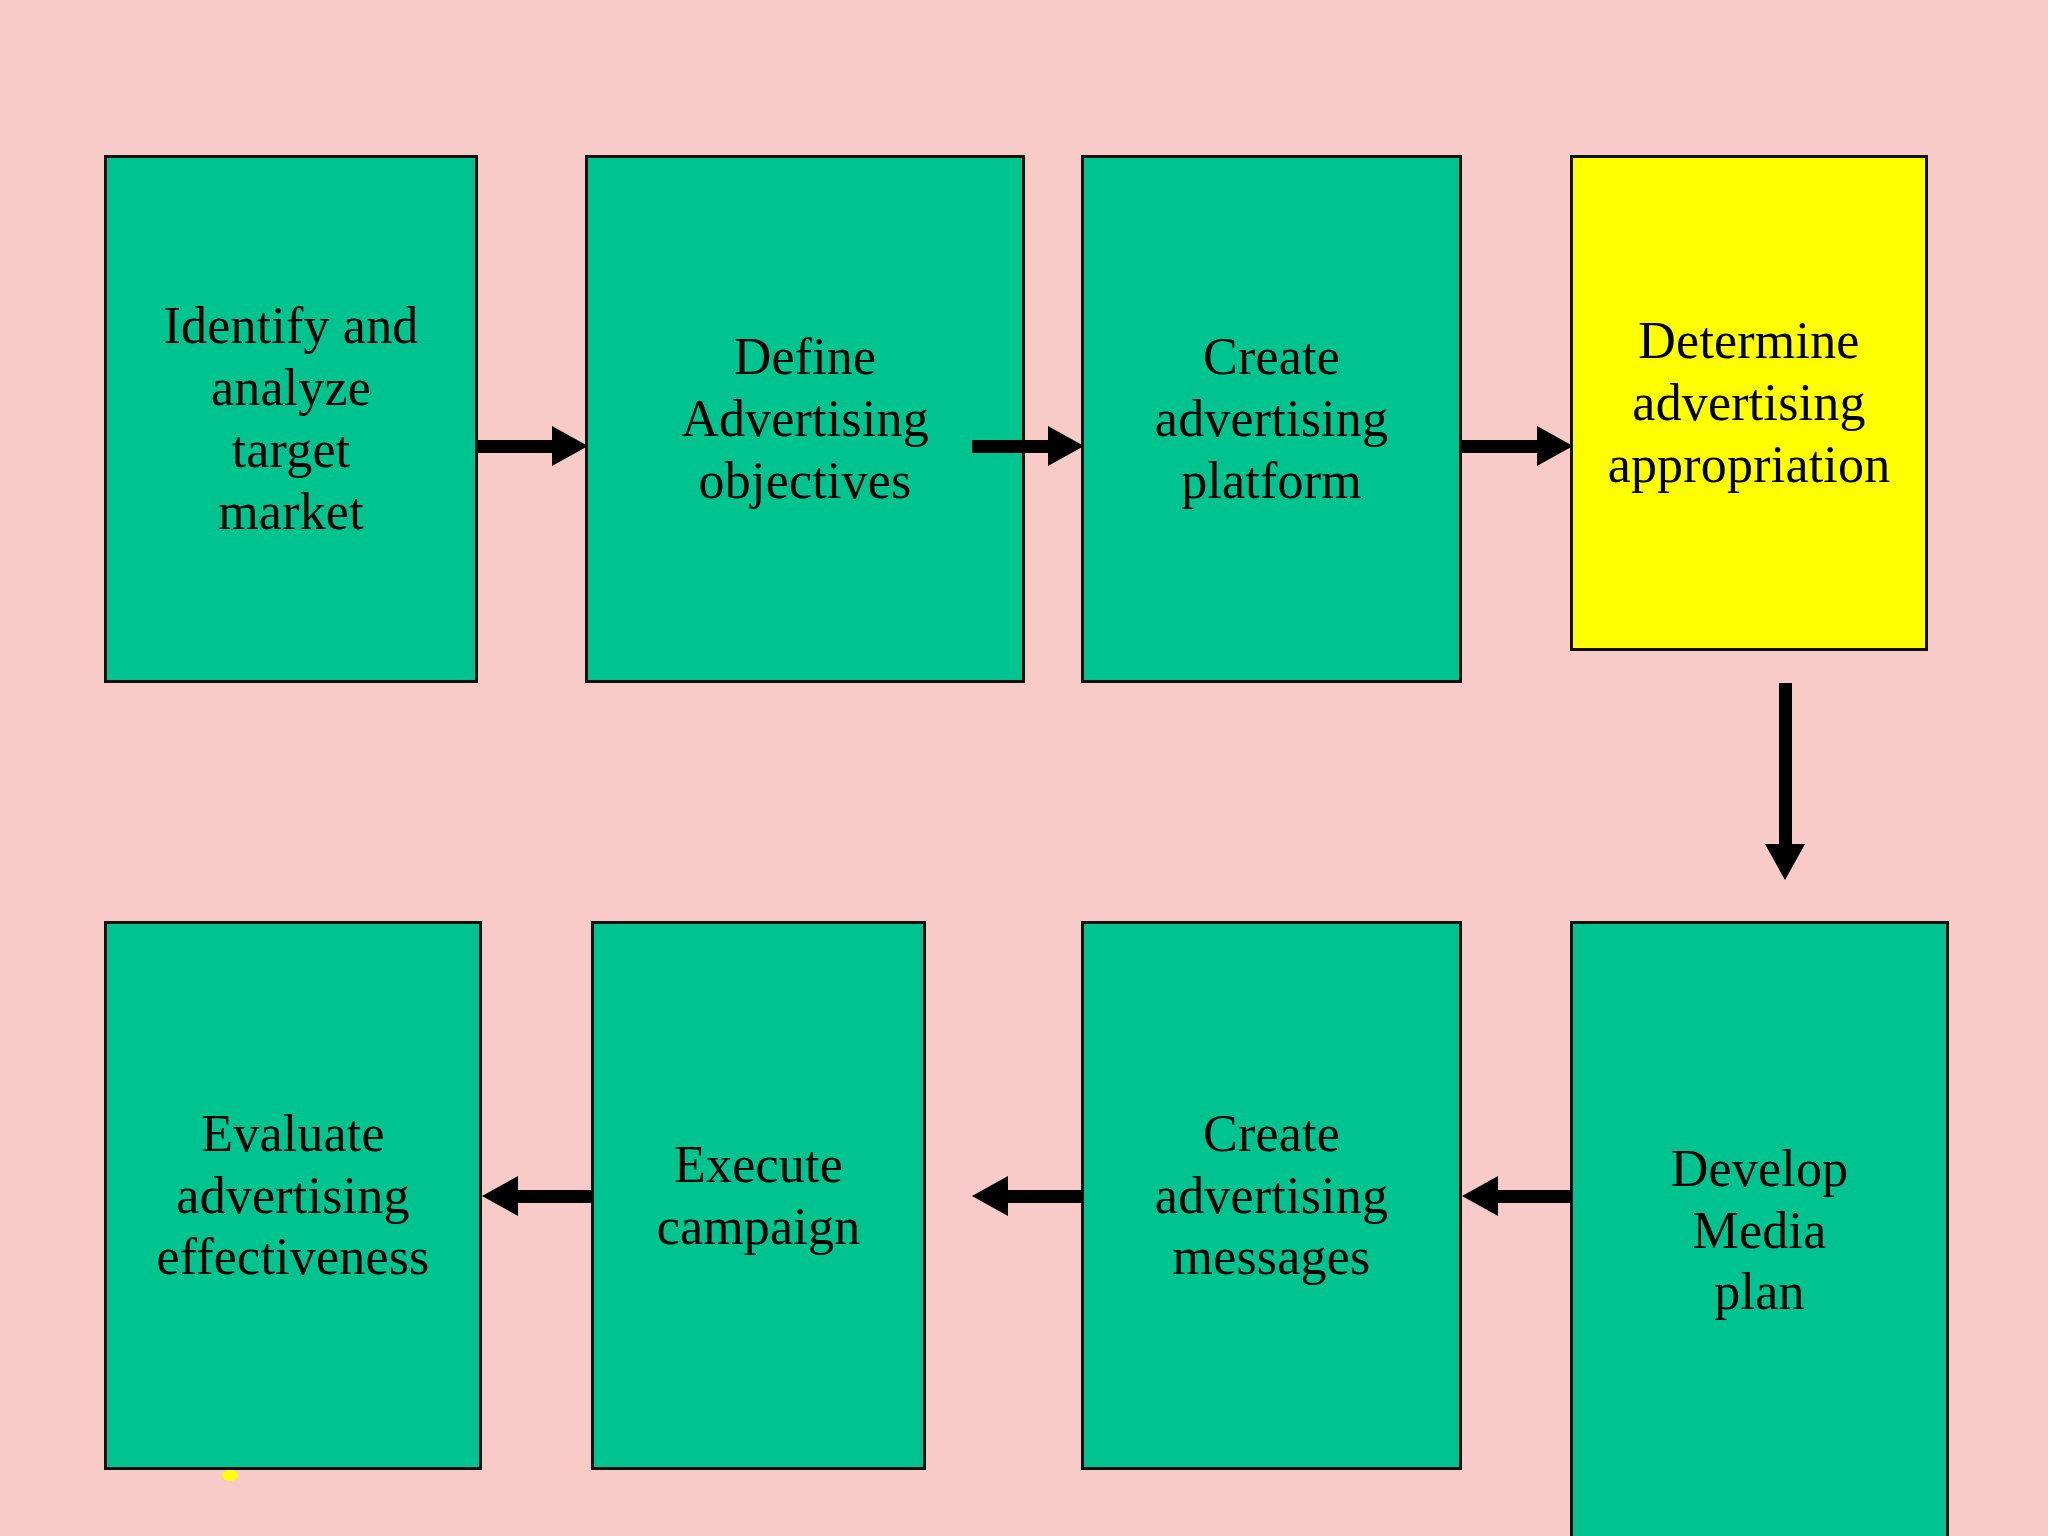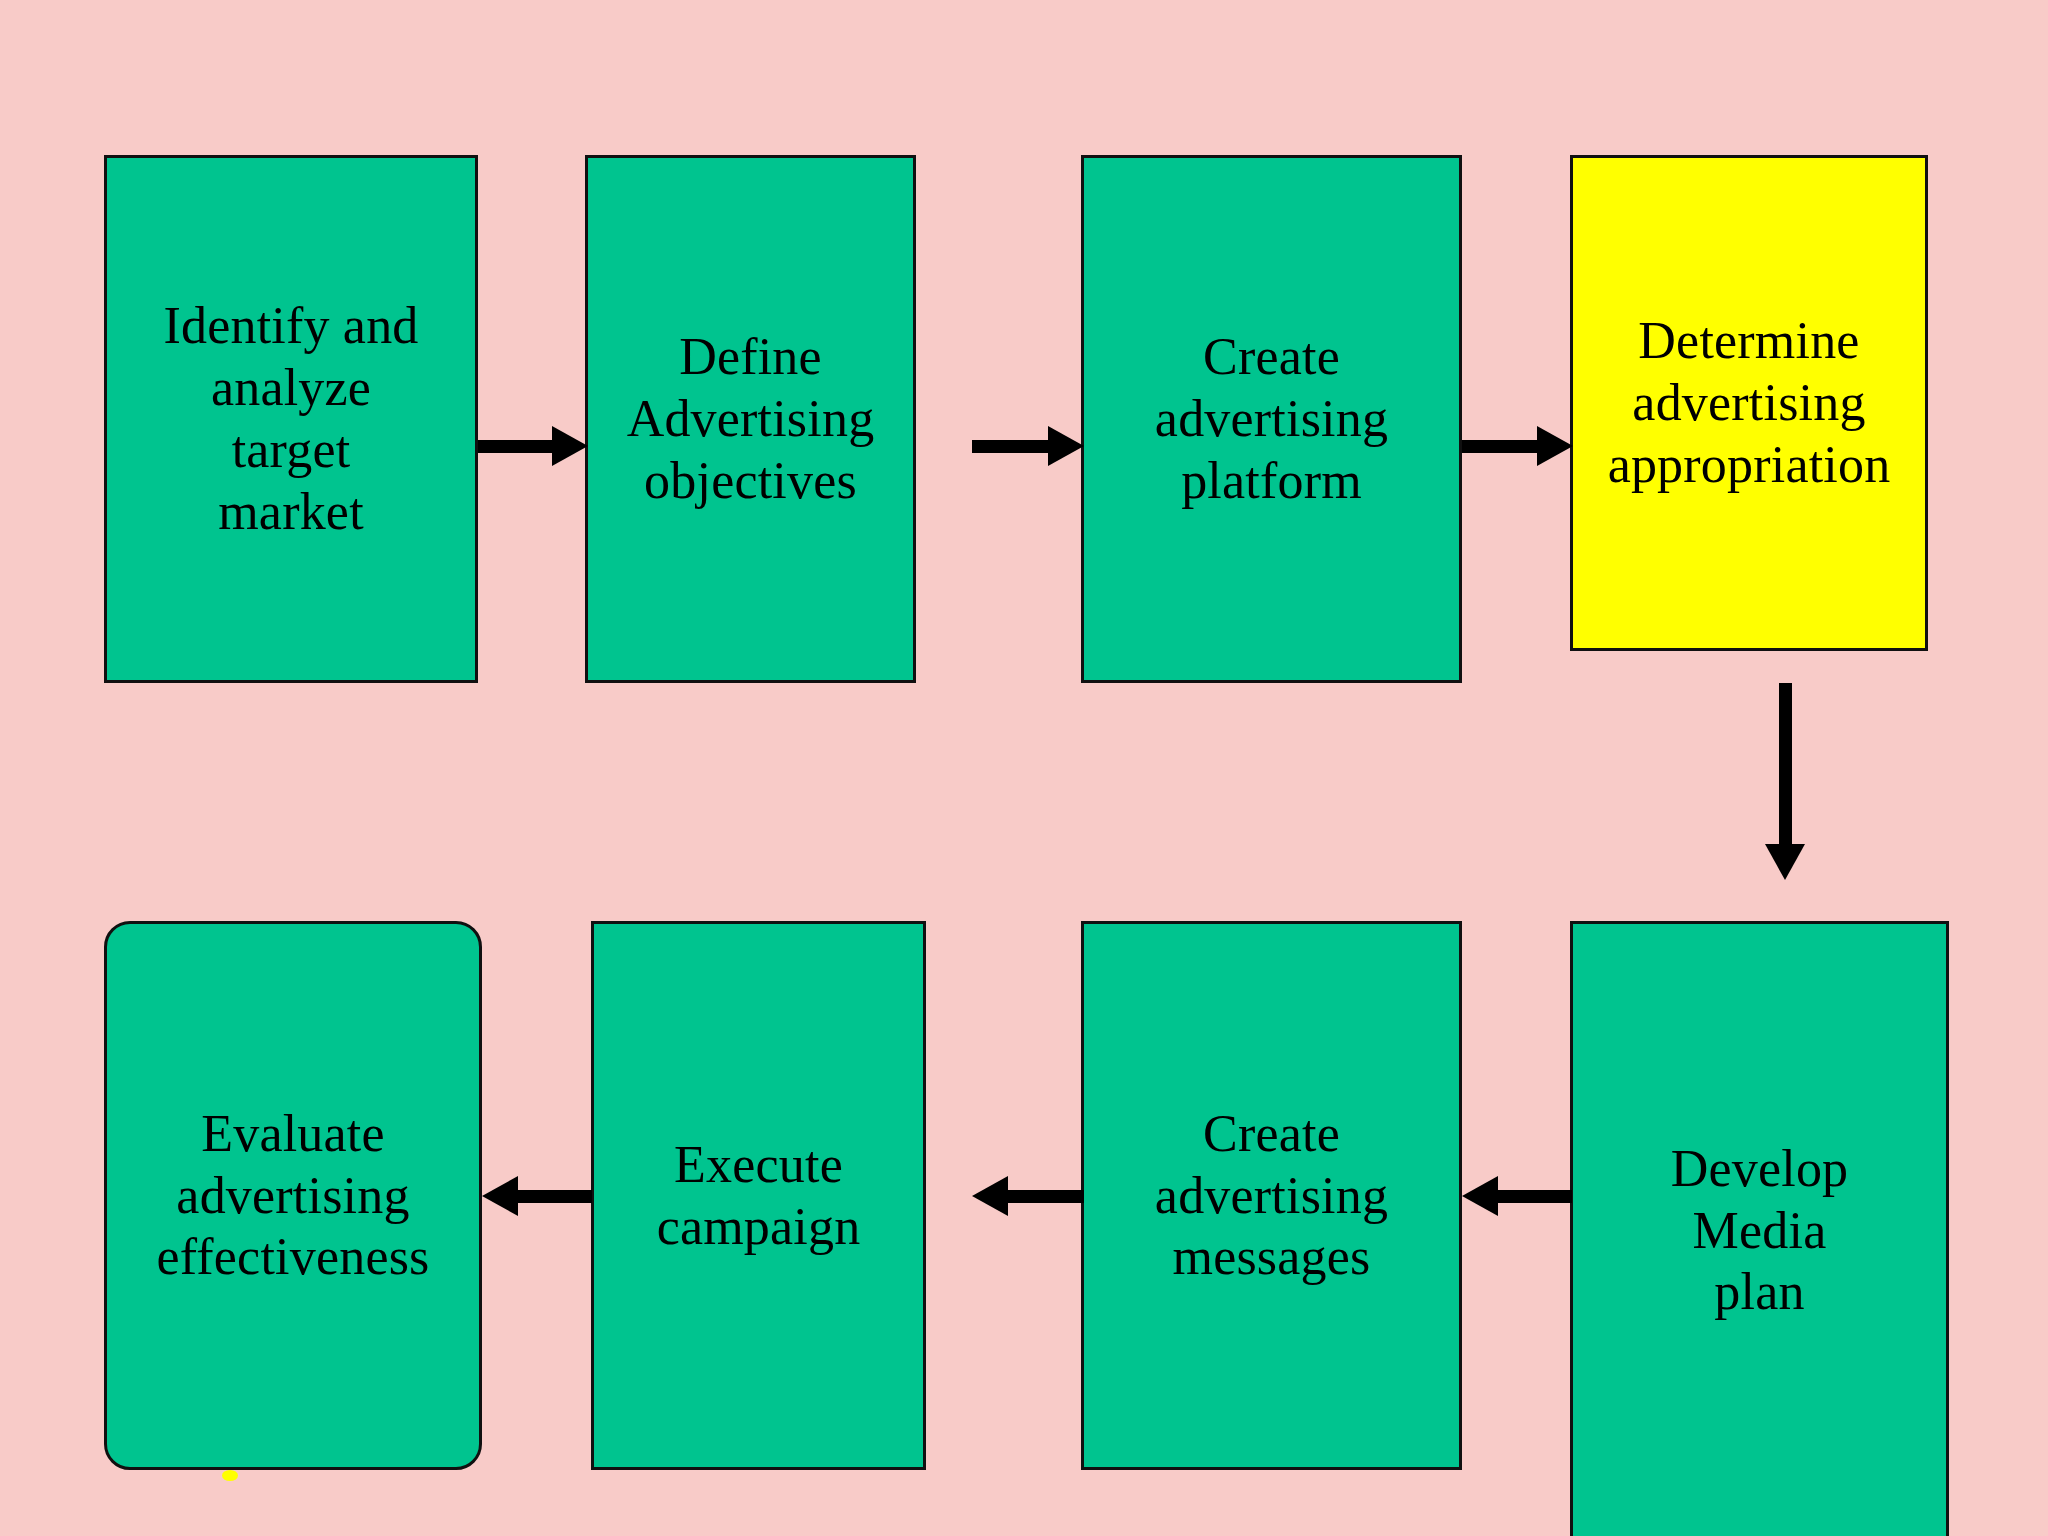--- a/index.html
+++ b/index.html
@@ -102,21 +102,21 @@
 
 <div id="canvas">
 
   <div class="node node-green" style="left:104px; top:155px; width:374px; height:528px;">
     <span class="node-label">Identify and
 analyze
 target
 market</span>
   </div>
 
-  <div class="node node-green" style="left:585px; top:155px; width:331px; height:528px;">
+  <div class="node node-green" style="left:585px; top:155px; width:440px; height:528px;">
     <span class="node-label">Define
 Advertising
 objectives</span>
   </div>
 
   <div class="node node-green" style="left:1081px; top:155px; width:381px; height:528px;">
     <span class="node-label">Create
 advertising
 platform</span>
   </div>
@@ -137,21 +137,21 @@
     <span class="node-label">Create
 advertising
 messages</span>
   </div>
 
   <div class="node node-green" style="left:591px; top:921px; width:335px; height:549px;">
     <span class="node-label">Execute
 campaign</span>
   </div>
 
-  <div class="node node-green" style="left:104px; top:921px; width:378px; height:549px;border-radius:26px;">
+  <div class="node node-green" style="left:104px; top:921px; width:378px; height:549px;">
     <span class="node-label">Evaluate
 advertising
 effectiveness</span>
   </div>
 
   <div class="arrow-h arrow-right" style="left:478px; top:440px; width:110px;">
     <div class="shaft" style="left:0; right:30px;"></div>
     <div class="head"></div>
   </div>
 

